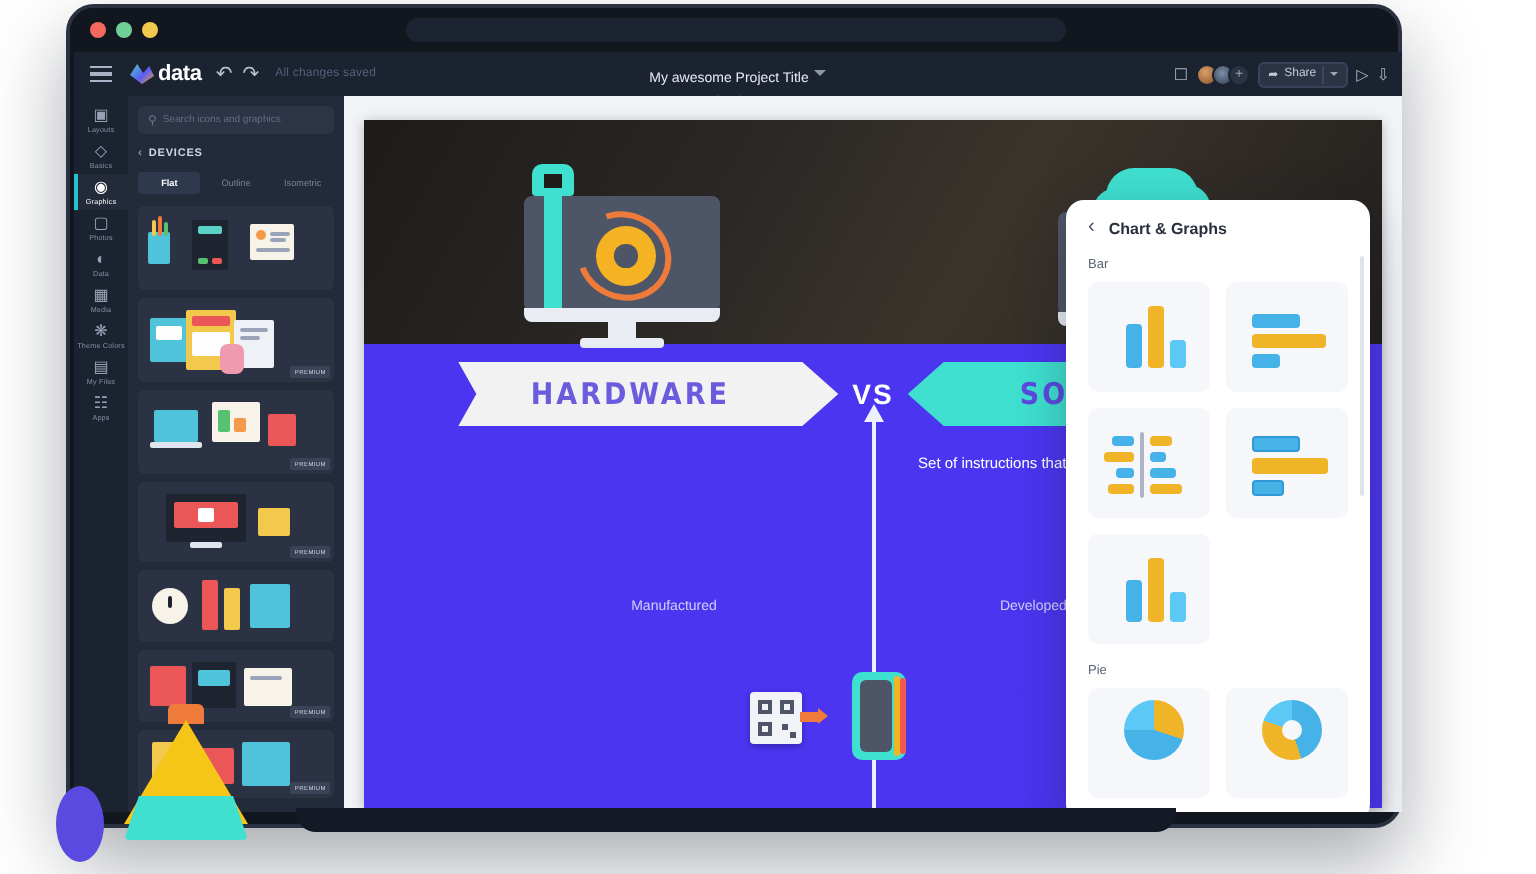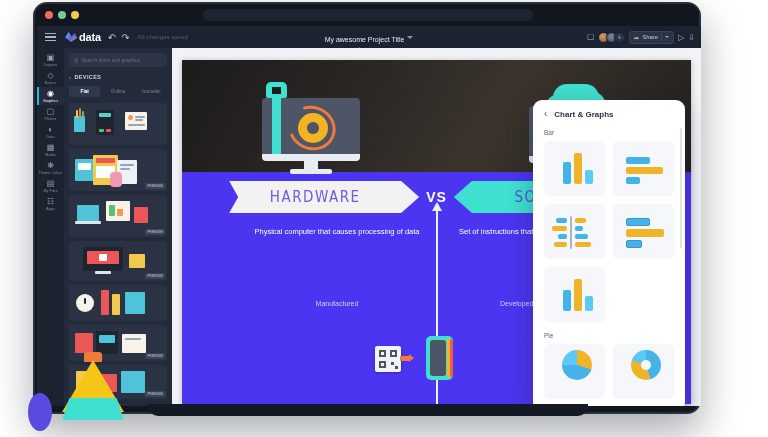--- a/index.html
+++ b/index.html
@@ -218,21 +218,21 @@
   .circ { position:absolute; border-radius:50%; }
 
   
   .banner-row {
     position:absolute; left:0; right:0; top:118px; height:38px;
     display:flex; align-items:center; justify-content:center;
   }
   .bn {
     height:32px; display:flex; align-items:center;
     font-family:"DejaVu Sans Condensed","Liberation Sans", sans-serif;
-    font-weight:400; letter-spacing:1.5px; font-size:15px;
+    font-weight:700; letter-spacing:1.5px; font-size:15px;
   }
   .bn-l {
     background:#f2f2f2; color:#6b5bdd;
     width:190px; justify-content:center; padding-right:18px;
     clip-path: polygon(0 0, calc(100% - 18px) 0, 100% 50%, calc(100% - 18px) 100%, 0 100%, 9px 50%);
     margin-left: 4px;
   }
   .bn-vs { color:#ffffff; font-size:14px; font-weight:700; margin:0 7px; letter-spacing:1px; }
   .bn-r {
     background:#3fe0d0; color:#5b4ae0;
@@ -558,21 +558,20 @@
 
         <div class="banner-row">
           <div class="bn bn-l">HARDWARE</div>
           <div class="bn-vs">VS</div>
           <div class="bn bn-r">SOFTWARE</div>
         </div>
 
         <div class="varrow"></div>
         <div class="vline"></div>
 
-        <div class="body-txt l">Physical computer  that causes processing of data</div>
         <div class="body-txt r">Set of instructions that tells a computer what to do</div>
 
         <div class="foot-txt l">Manufactured</div>
         <div class="foot-txt r">Developed and engineered</div>
 
         <div class="drag-phone">
           <div class="scr"></div>
             <div class="st1"></div>
             <div class="st2"></div>
         </div>

